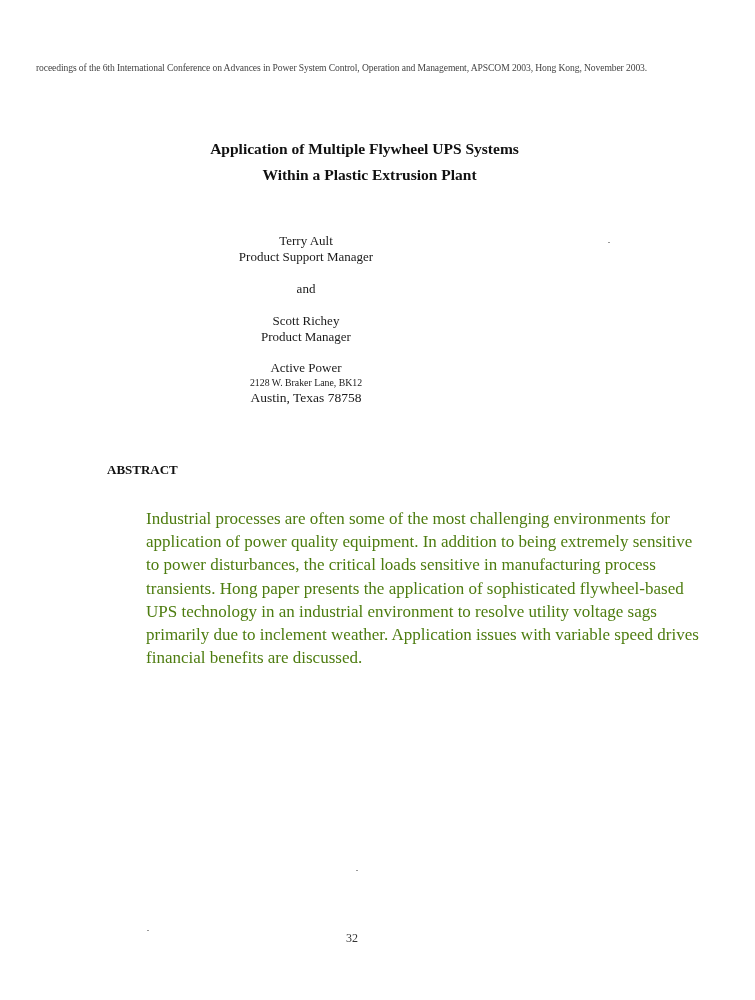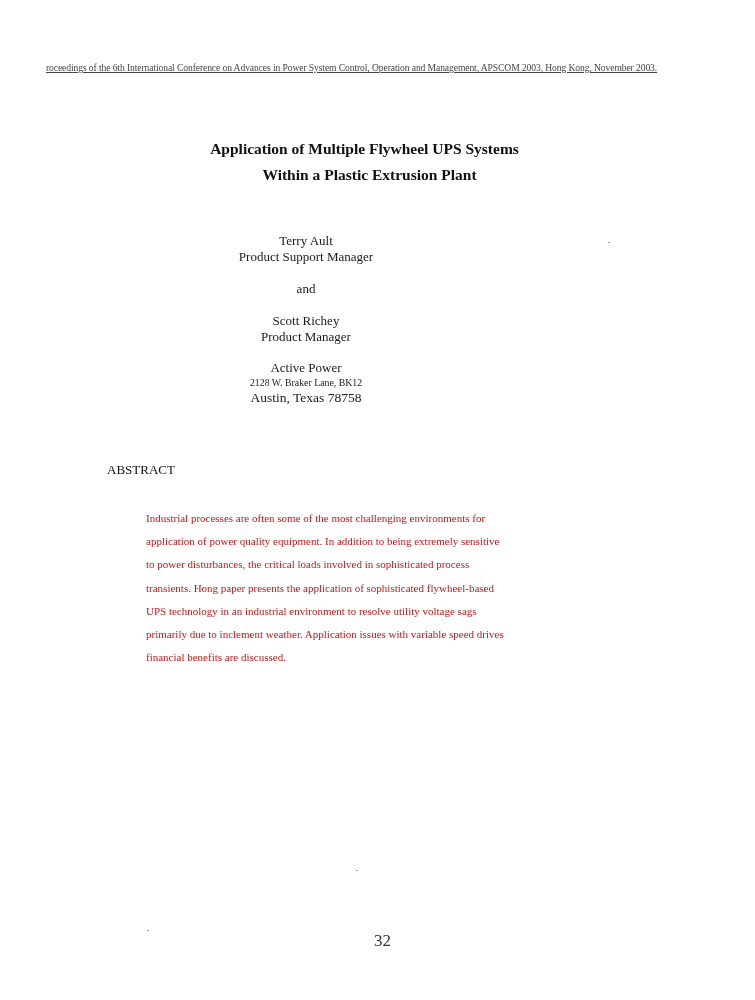--- a/index.html
+++ b/index.html
@@ -1,49 +1,49 @@
 <!DOCTYPE html>
 <html><head>
 <meta charset="utf-8">
 <style>
   html, body { margin: 0; padding: 0; background: #ffffff; }
   body {
     width: 755px; height: 1000px; position: relative; overflow: hidden;
     font-family: "Liberation Serif", "DejaVu Serif", serif; color: #161616;
   }
   .header {
-    position: absolute; top: 62px; left: 46px; width: 700px;
-    font-size: 9.6px; color: #444; white-space: nowrap; letter-spacing: -0.1px; text-decoration: underline;
+    position: absolute; top: 62px; left: 36px; width: 700px;
+    font-size: 9.6px; color: #444; white-space: nowrap; letter-spacing: -0.1px;
   }
   .title {
     position: absolute; left: 0; width: 755px; text-align: center;
     font-weight: bold; font-size: 15.5px; color: #111;
   }
   .title.l1 { top: 140px; left: -13px; }
   .title.l2 { top: 166px; left: -8px; }
   .author-block {
     position: absolute; top: 233px; left: 0; width: 634px; text-align: center;
     font-size: 13px; line-height: 16px; color: #1a1a1a;
   }
   .author-block .line { display: block; position: relative; left: -11px; }
   .gap { height: 16px; }
   .gap-sm { height: 15px; }
   .addr { font-size: 9.8px; line-height: 14px; }
   .city { font-size: 13.5px; }
   .abstract-heading {
     position: absolute; top: 462px; left: 107px;
-    font-weight: normal; font-size: 13px; color: #111;
+    font-weight: bold; font-size: 13px; color: #111;
   }
   .abstract-body {
     position: absolute; top: 507px; left: 146px; width: 460px;
-    font-size: 11px; line-height: 23.2px; color: #b91c1c;
+    font-size: 17px; line-height: 23.2px; color: #4d7c0f;
   }
   .abstract-body .ln { display: block; white-space: nowrap; }
   .page-number {
-    position: absolute; top: 931px; left: 374px; font-size: 17px; color: #333;
+    position: absolute; top: 931px; left: 346px; font-size: 12px; color: #333;
   }
   .speck { position: absolute; width: 2px; height: 1px; background: #999; }
 </style>
 </head>
 <body>
 
 <div class="header">roceedings of the 6th International Conference on Advances in Power System Control, Operation and Management, APSCOM 2003, Hong Kong, November 2003.</div>
 
 <div class="title l1">Application of Multiple Flywheel UPS Systems</div>
 <div class="title l2">Within a Plastic Extrusion Plant</div>
@@ -60,21 +60,21 @@
   <span class="line">Active Power</span>
   <span class="line addr">2128 W. Braker Lane, BK12</span>
   <span class="line city">Austin, Texas 78758</span>
 </div>
 
 <div class="abstract-heading">ABSTRACT</div>
 
 <div class="abstract-body">
   <span class="ln">Industrial processes are often some of the most challenging environments for</span>
   <span class="ln">application of power quality equipment.  In addition to being extremely sensitive</span>
-  <span class="ln">to power disturbances, the critical loads involved in sophisticated process</span>
+  <span class="ln">to power disturbances, the critical loads sensitive in manufacturing process</span>
   <span class="ln">transients.  Hong paper presents the application of sophisticated flywheel-based</span>
   <span class="ln">UPS technology in an industrial environment to resolve utility voltage sags</span>
   <span class="ln">primarily due to inclement weather.  Application issues with variable speed drives</span>
   <span class="ln">financial benefits are discussed.</span>
 </div>
 
 <div class="page-number">32</div>
 
 <div class="speck" style="top:242px;left:608px;"></div>
 <div class="speck" style="top:870px;left:356px;"></div>

